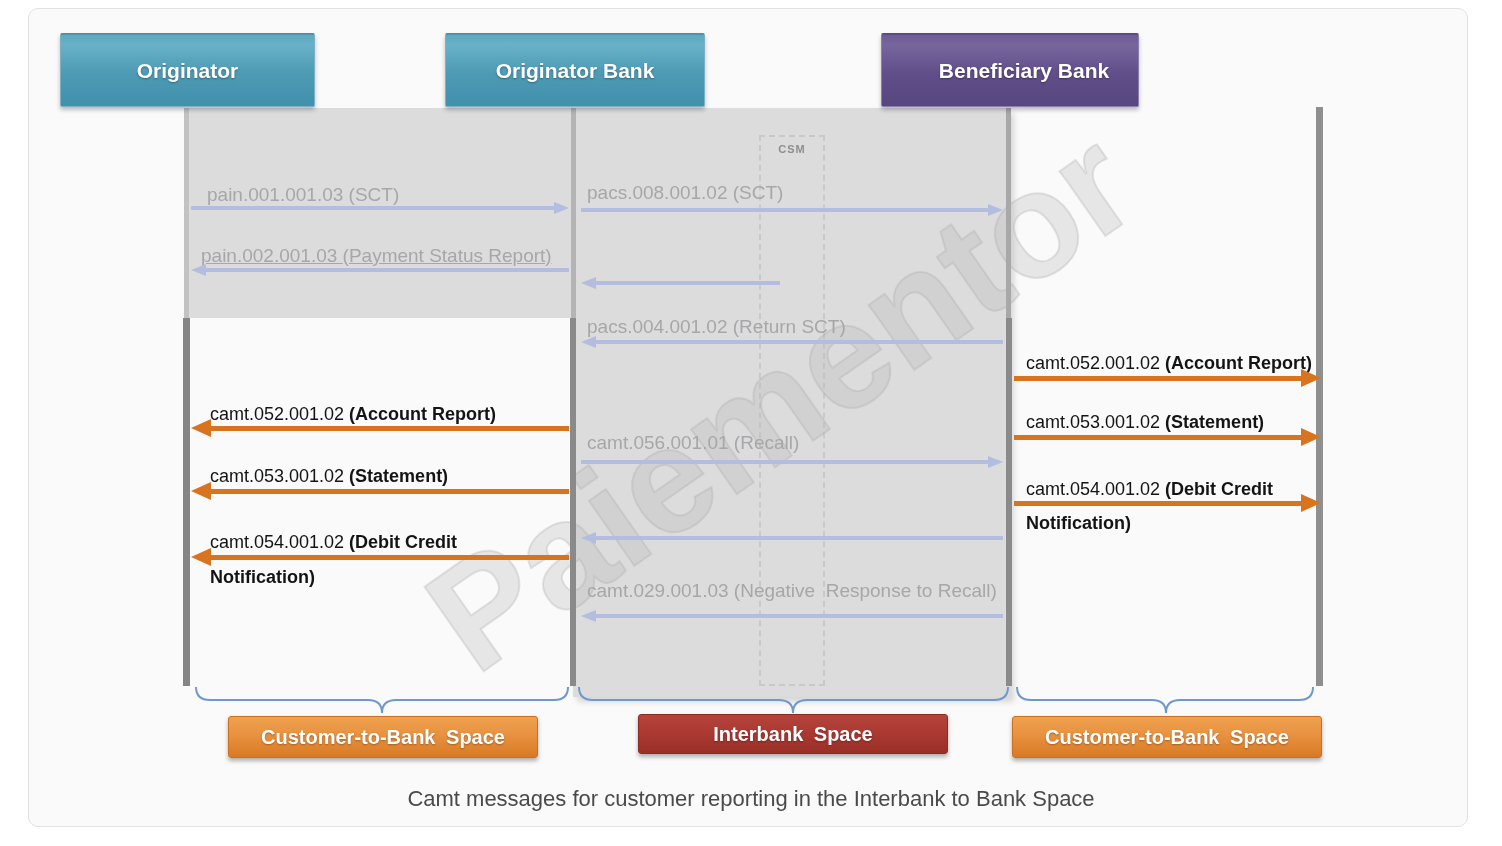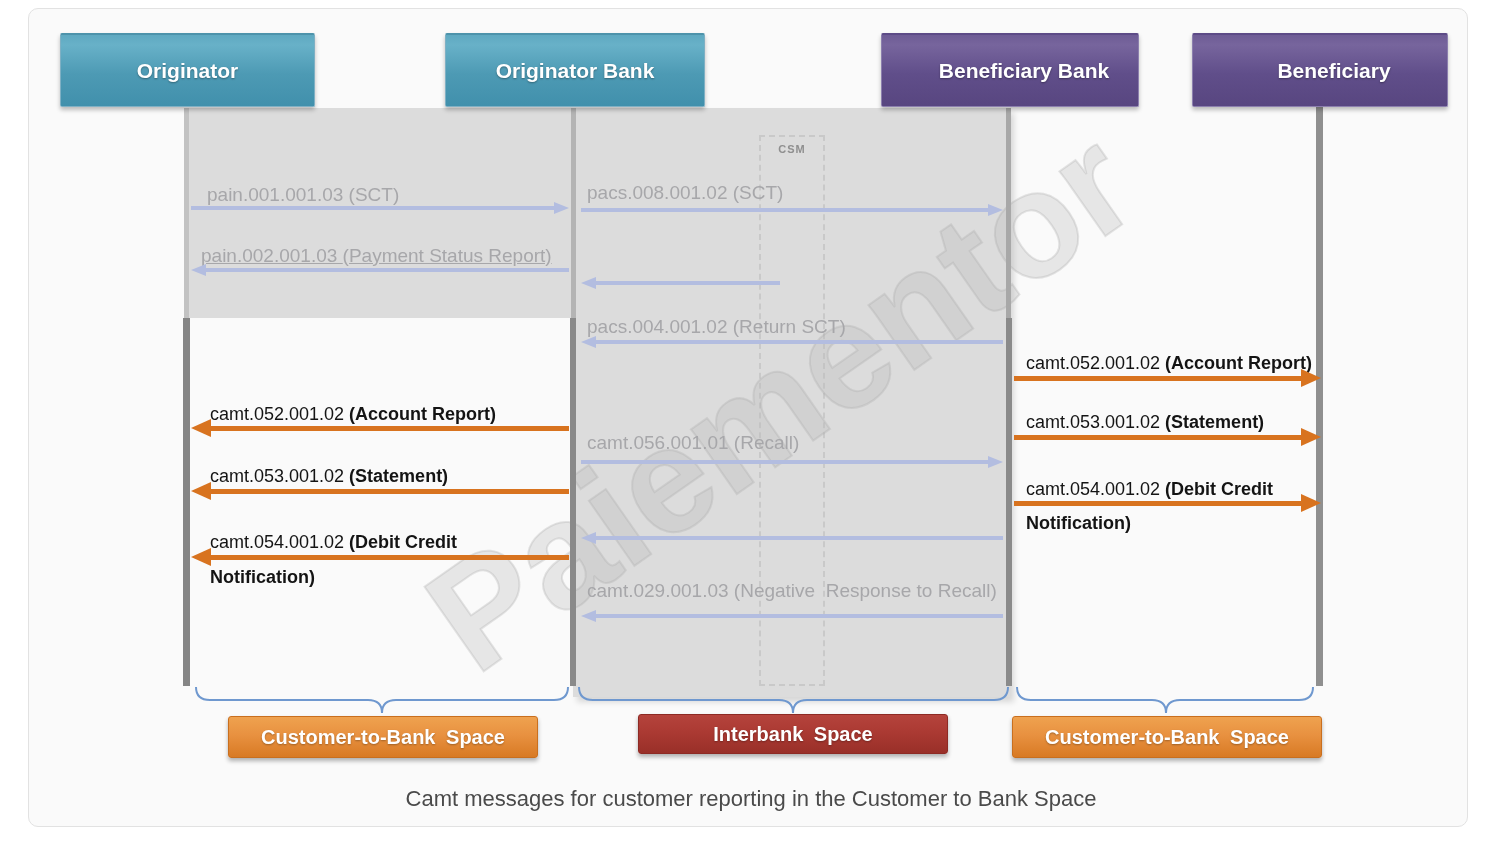--- a/index.html
+++ b/index.html
@@ -96,21 +96,20 @@
   <div class="lifeline ll-orig-bot"></div>
   <div class="lifeline ll-obank-top"></div>
   <div class="lifeline ll-obank-bot"></div>
   <div class="lifeline ll-bbank-top"></div>
   <div class="lifeline ll-bbank-bot"></div>
   <div class="lifeline ll-ben"></div>
 
   <div class="actor actor-teal actor-1">Originator Bank</div>
   <div class="actor actor-teal actor-0">Originator</div>
   <div class="actor actor-purple actor-2">Beneficiary Bank</div>
-  <div class="actor actor-purple actor-3">Beneficiary</div>
 
   <div id="message-layer">
       <div class="msg-label lbl-faded" style="left: 207px; top: 184px;"><span class="code">pain.001.001.03 </span><span class="sfx">(SCT)</span></div>
       <div class="arrow-line" style="height: 4px; background: rgb(179, 189, 224); top: 206px; left: 191px; width: 366px;"></div>
       <div class="arrow-head" style="border-top: 6.5px solid transparent; border-bottom: 6.5px solid transparent; top: 201.5px; left: 554px; border-left: 15px solid rgb(179, 189, 224);"></div>
       <div class="msg-label lbl-faded" style="left: 587px; top: 182px;"><span class="code">pacs.008.001.02 </span><span class="sfx">(SCT)</span></div>
       <div class="arrow-line" style="height: 4px; background: rgb(179, 189, 224); top: 208px; left: 581px; width: 410px;"></div>
       <div class="arrow-head" style="border-top: 6.5px solid transparent; border-bottom: 6.5px solid transparent; top: 203.5px; left: 988px; border-left: 15px solid rgb(179, 189, 224);"></div>
       <div class="msg-label lbl-faded" style="left: 201px; top: 245px; text-decoration: underline;"><span class="code">pain.002.001.03 </span><span class="sfx">(Payment Status Report)</span></div>
       <div class="arrow-line" style="height: 4px; background: rgb(179, 189, 224); top: 268px; left: 203px; width: 366px;"></div>
@@ -153,14 +152,14 @@
   <svg id="brace-svg" width="1502" height="846">
       <path d="M 196 687 Q 196 700 210 700 L 368 700 Q 382 700 382 713 Q 382 700 396 700 L 554 700 Q 568 700 568 687" fill="none" stroke="#6f98cf" stroke-width="2"></path>
       <path d="M 579 687 Q 579 700 593 700 L 779 700 Q 793 700 793 713 Q 793 700 807 700 L 994 700 Q 1008 700 1008 687" fill="none" stroke="#6f98cf" stroke-width="2"></path>
       <path d="M 1017 687 Q 1017 700 1031 700 L 1152 700 Q 1166 700 1166 713 Q 1166 700 1180 700 L 1299 700 Q 1313 700 1313 687" fill="none" stroke="#6f98cf" stroke-width="2"></path>
     </svg>
 
   <div class="space-box space-orange space-0">Customer-to-Bank Space</div>
   <div class="space-box space-red space-1">Interbank Space</div>
   <div class="space-box space-orange space-2">Customer-to-Bank Space</div>
 
-  <div class="caption">Camt messages for customer reporting in the Customer to Bank Space</div>
+  <div class="caption">Camt messages for customer reporting in the Interbank to Bank Space</div>
 </div>
 
 </body></html>

